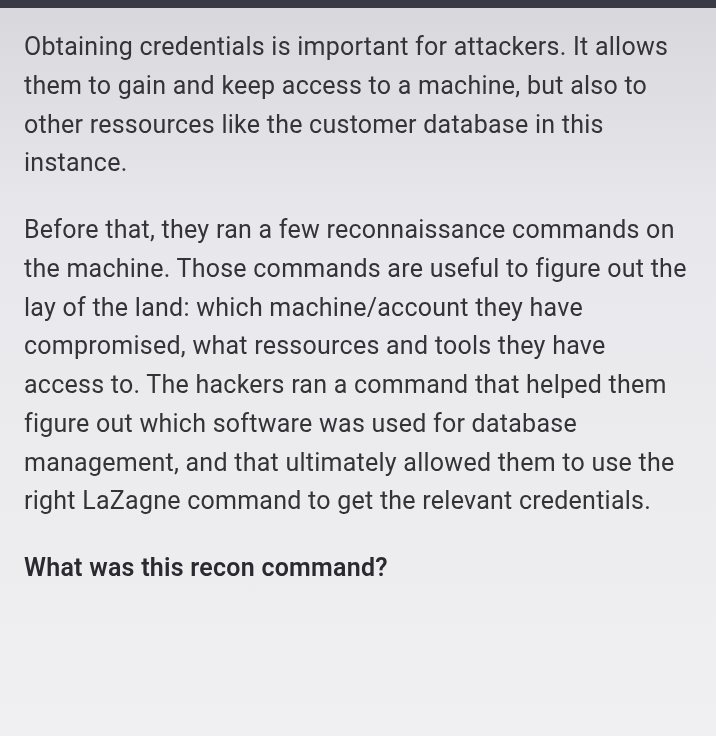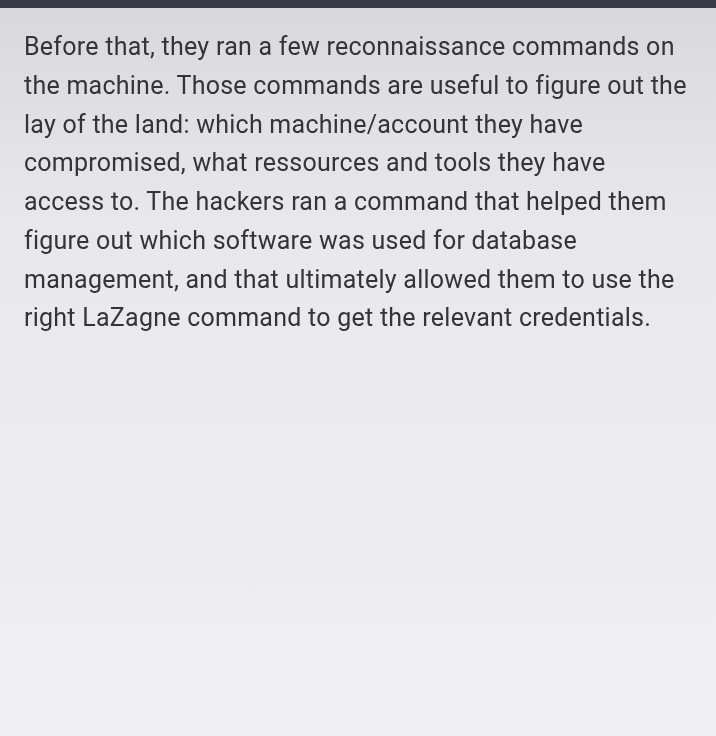--- a/index.html
+++ b/index.html
@@ -38,14 +38,16 @@
     .question {
       font-weight: 600;
       color: #2a2a30;
       margin-top: 4px;
     }
   </style>
 </head>
 <body>
 
 <div class="content">
+  <p class="paragraph">Obtaining credentials is important for attackers. It allows them to gain and keep access to a machine, but also to other ressources like the customer database in this instance.</p>
   <p class="paragraph">Before that, they ran a few reconnaissance commands on the machine. Those commands are useful to figure out the lay of the land: which machine/account they have compromised, what ressources and tools they have access to. The hackers ran a command that helped them figure out which software was used for database management, and that ultimately allowed them to use the right LaZagne command to get the relevant credentials.</p>
+  <p class="question">What was this recon command?</p>
 </div>
 
 </body></html>

